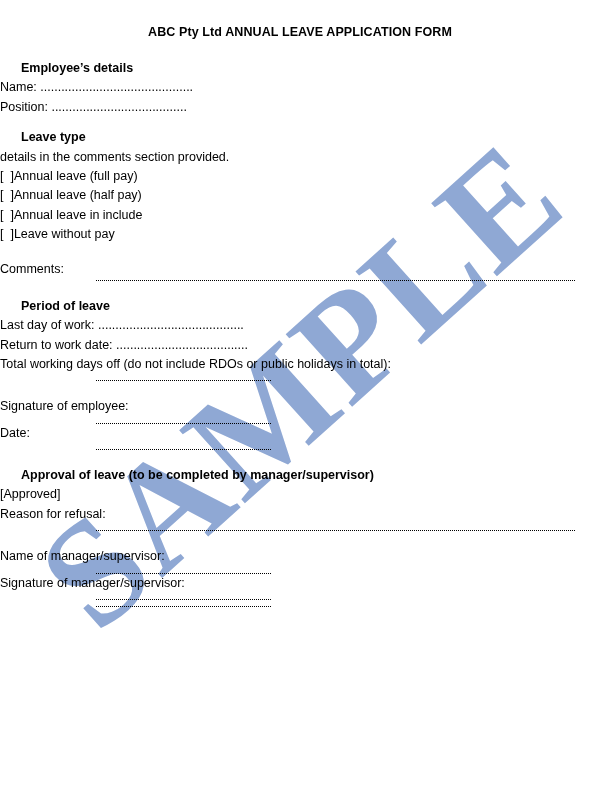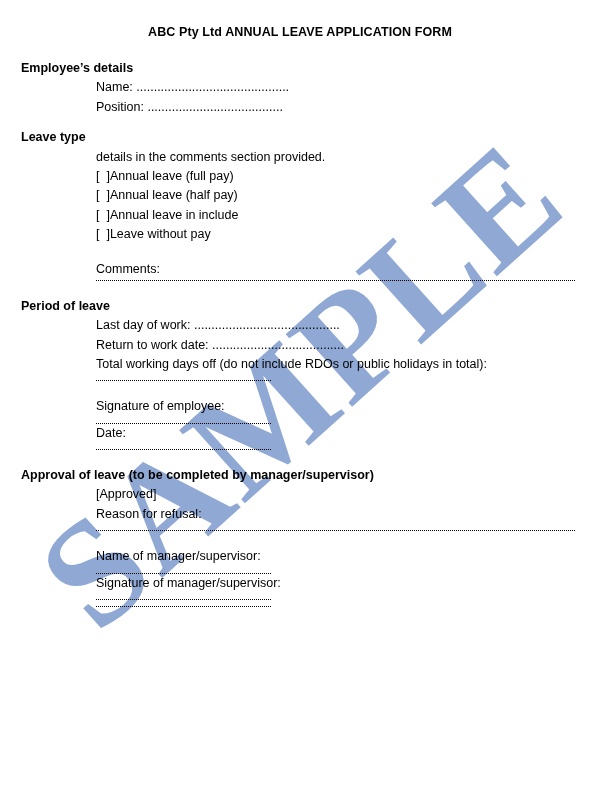--- a/index.html
+++ b/index.html
@@ -71,21 +71,20 @@
 
   .section-heading {
     font-size: 12.5px;
     font-weight: 700;
     margin: 0;
     padding-left: 21px;
     line-height: 1.55;
   }
 
   .indent {
-    padding-left: 96px;
     font-size: 12.5px;
     line-height: 1.55;
   }
 
   .row {
     font-size: 12.5px;
     line-height: 1.55;
     white-space: pre;
   }
 

